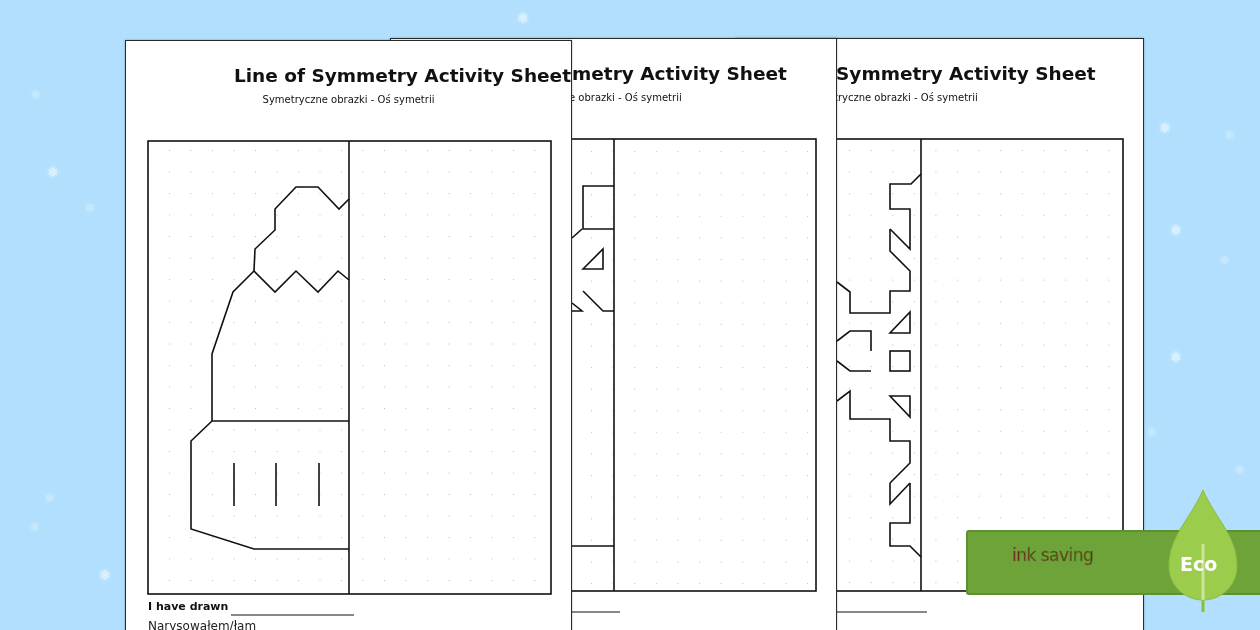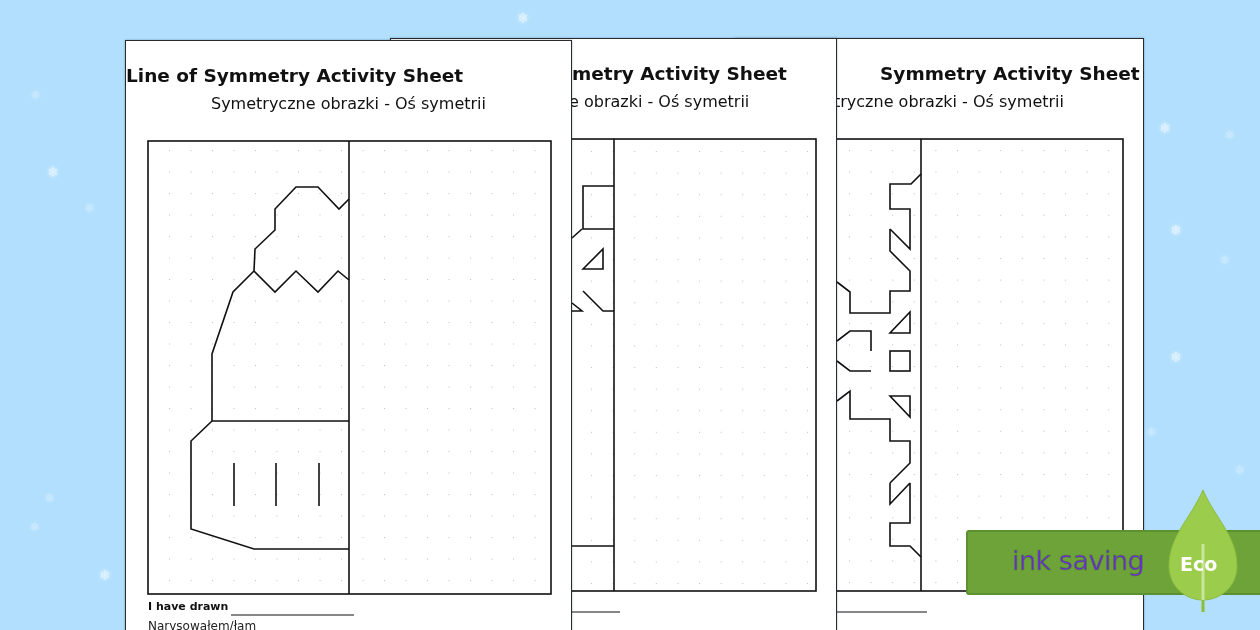--- a/index.html
+++ b/index.html
@@ -22,33 +22,33 @@
   .sheet {
     position: absolute;
     background: #ffffff;
     border: 1px solid #2a2a2a;
     box-shadow: 0 0 2px rgba(0,40,80,0.35);
     overflow: hidden;
   }
   .sheet .title {
     position: absolute;
     left: 0; right: 0;
-    text-align: left;
+    text-align: right;
     font-family: "DejaVu Sans", sans-serif;
     font-weight: bold;
     font-size: 18.5px;
     color: #111;
     white-space: nowrap;
   }
   .sheet .subtitle {
     position: absolute;
     left: 0; right: 0;
     text-align: center;
     font-family: "DejaVu Sans", sans-serif;
-    font-size: 16px;
+    font-size: 10px;
     color: #111;
     white-space: nowrap;
   }
   .sheet svg.grid { position: absolute; }
   .drawn-line {
     position: absolute;
     font-family: "DejaVu Sans", sans-serif;
     font-weight: bold;
     font-size: 11px;
     color: #111;
@@ -66,22 +66,22 @@
     left: 966px; top: 530px;
     width: 300px; height: 65px;
     background: #6ea33a;
     border: 2px solid #5b9130;
     border-radius: 3px 0 0 3px;
   }
   .eco-text {
     position: absolute;
     left: 1012px; top: 545px;
     font-family: "DejaVu Sans", sans-serif;
-    font-size: 27px;
-    color: #6d28d9;
+    font-size: 17px;
+    color: #7f1d1d;
     letter-spacing: -0.5px;
     -webkit-text-stroke: 0.6px #4b8a22;
     white-space: nowrap;
   }
   .eco-leaf {
     position: absolute;
     left: 1163px; top: 488px;
   }
   .eco-label {
     position: absolute;
@@ -106,21 +106,21 @@
 <div class="snow" style="left:105px;top:575px;">❄</div>
 <div class="snow" style="left:1165px;top:128px;">❄</div>
 <div class="snow faint" style="left:1230px;top:135px;">❄</div>
 <div class="snow" style="left:1176px;top:230px;">❄</div>
 <div class="snow faint" style="left:1225px;top:260px;">❄</div>
 <div class="snow faint" style="left:1152px;top:432px;">❄</div>
 <div class="snow" style="left:1176px;top:357px;">❄</div>
 <div class="snow faint" style="left:1240px;top:470px;">❄</div>
 
 <div class="sheet" style="left:735px;top:38px;width:409px;height:600px;">
-  <div class="title" style="top:24px;left:100px;right:auto;text-align:left;padding-left:44px;">Symmetry Activity Sheet</div>
+  <div class="title" style="top:24px;left:100px;right:auto;text-align:left;">Symmetry Activity Sheet</div>
   <div class="subtitle" style="top:53px;left:98px;right:auto;text-align:left;">tryczne obrazki - Oś symetrii</div>
   <svg class="grid" style="left:0;top:0;" width="409" height="600" viewBox="735 38 409 600">
     <defs>
       <pattern id="dots3" x="848" y="149" width="21.6" height="21.6" patternUnits="userSpaceOnUse">
         <circle cx="0" cy="0" r="1.2" fill="#c4c4c4"></circle>
       </pattern>
     </defs>
     <rect x="735" y="138" width="387" height="452" fill="url(#dots3)"></rect>
     <rect x="735" y="138" width="387" height="452" fill="none" stroke="#111" stroke-width="1.6"></rect>
     <line x1="920" y1="138" x2="920" y2="590" stroke="#111" stroke-width="1.6"></line>

